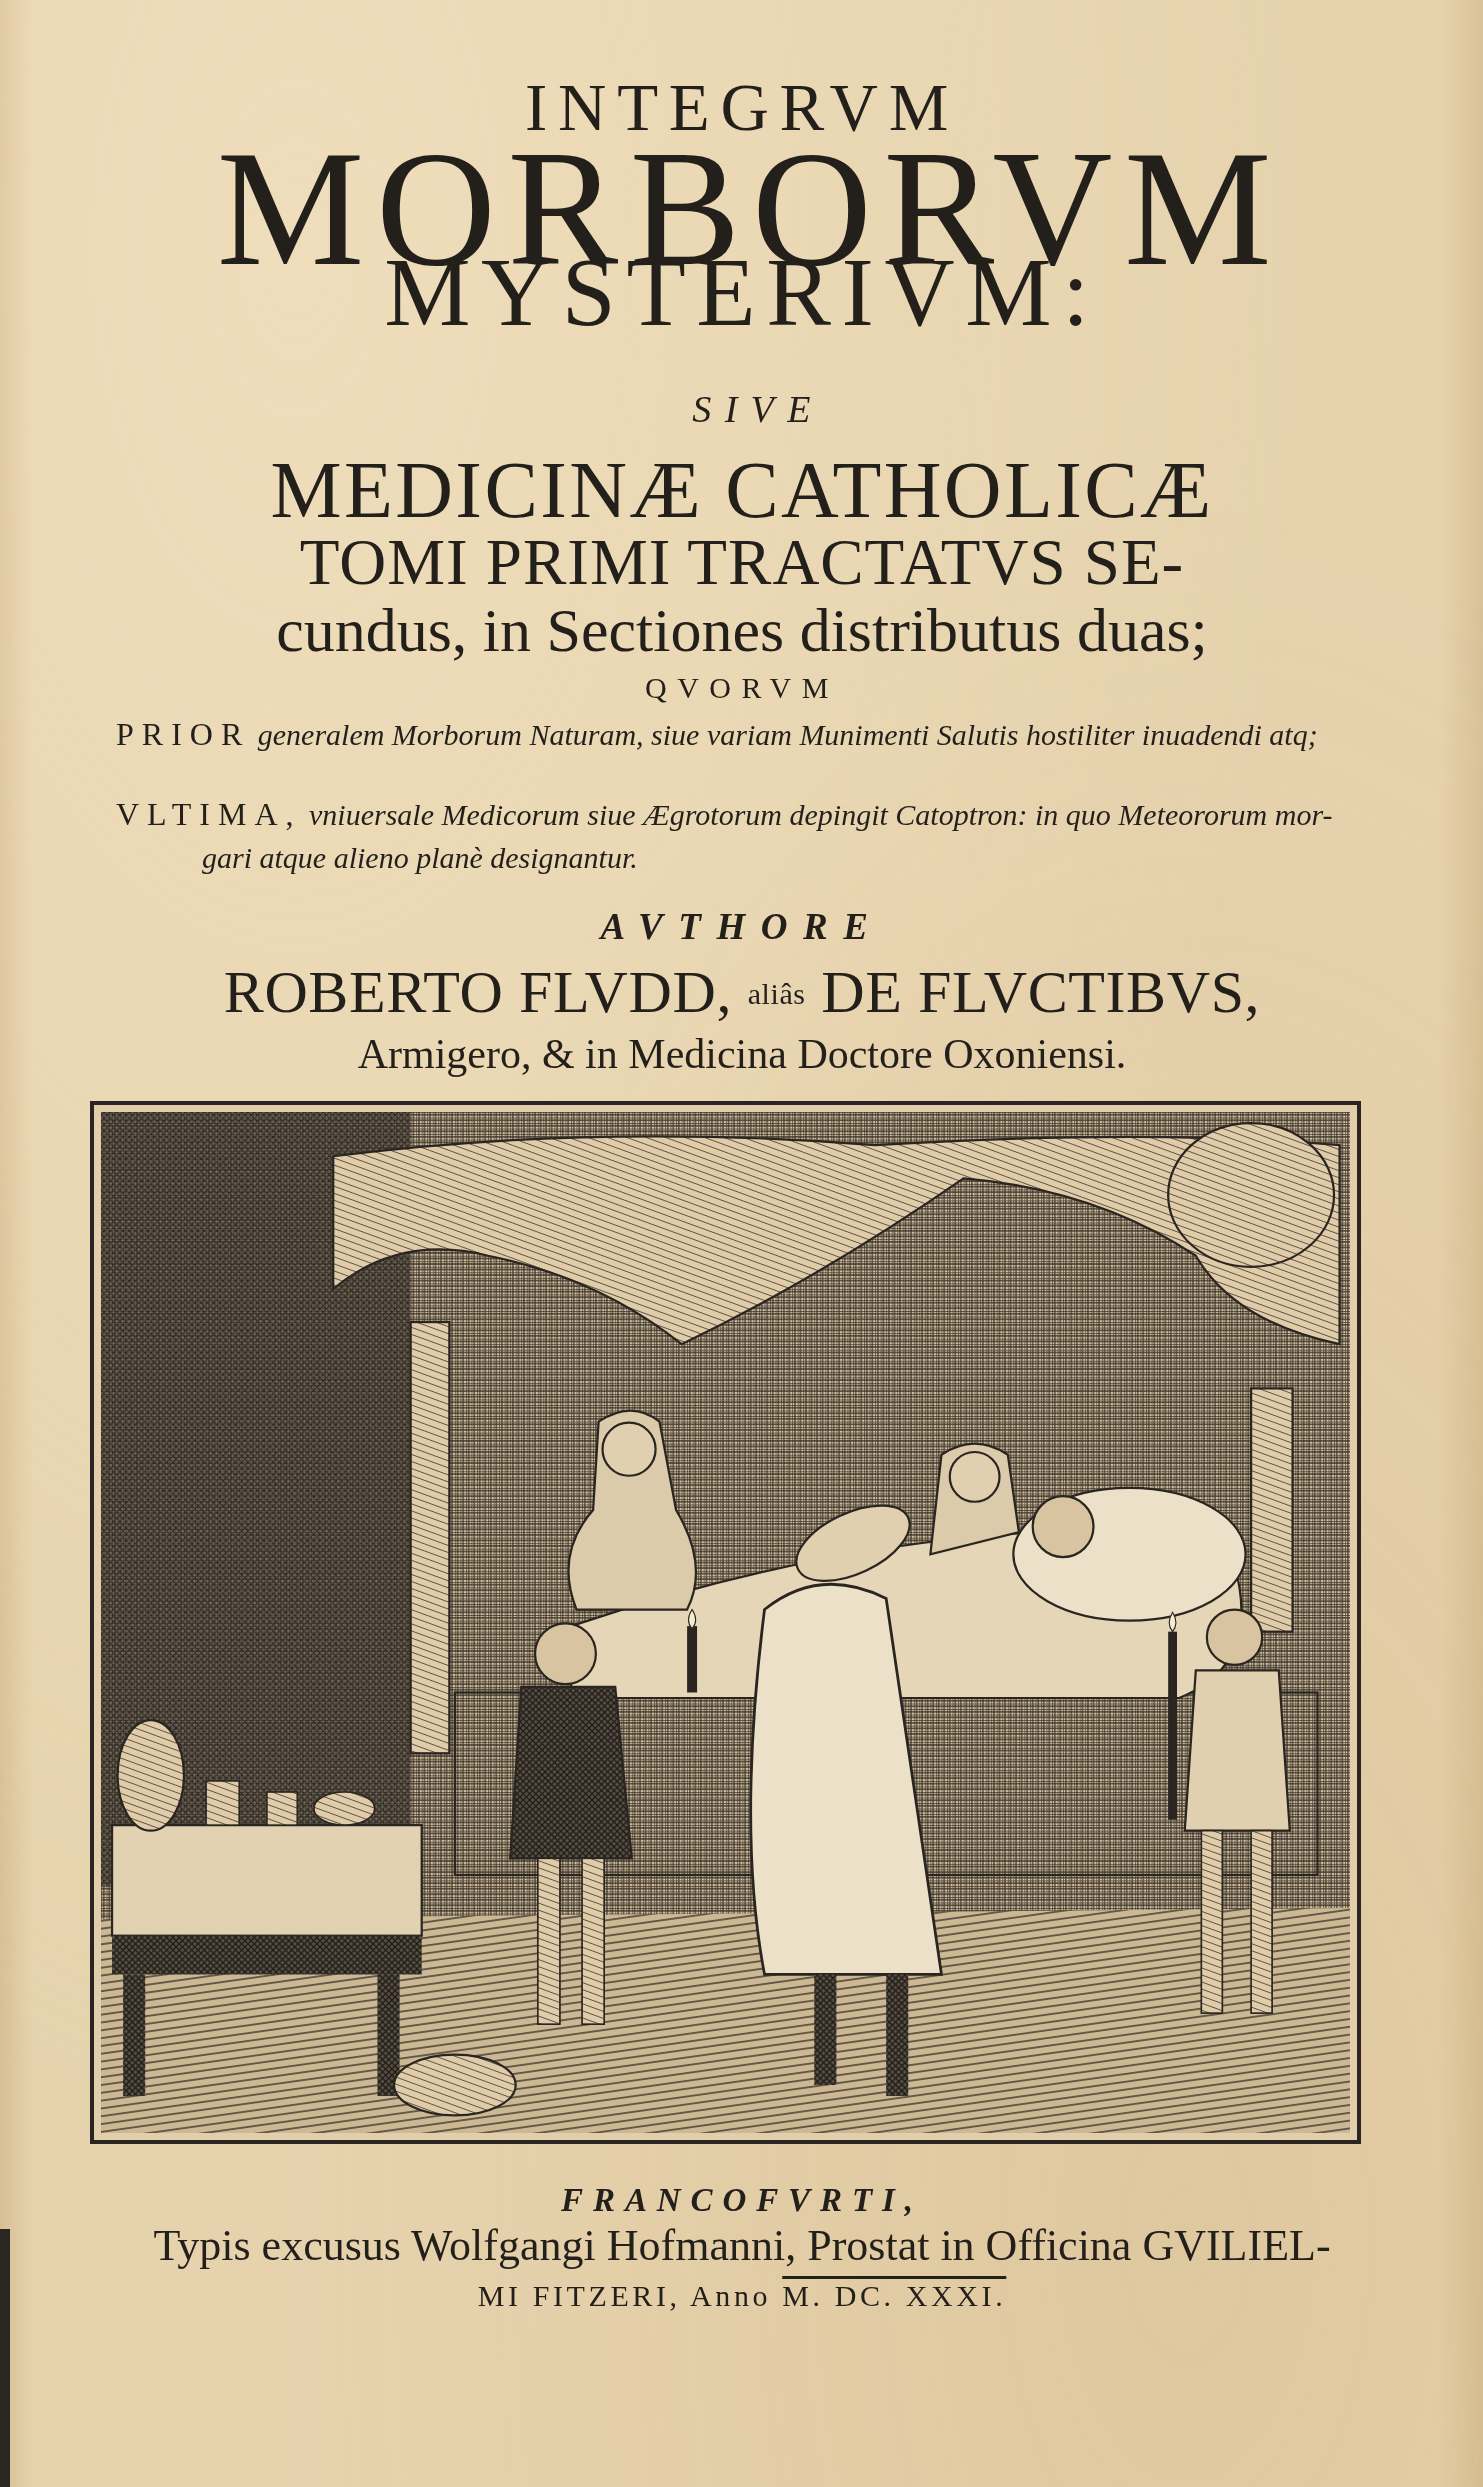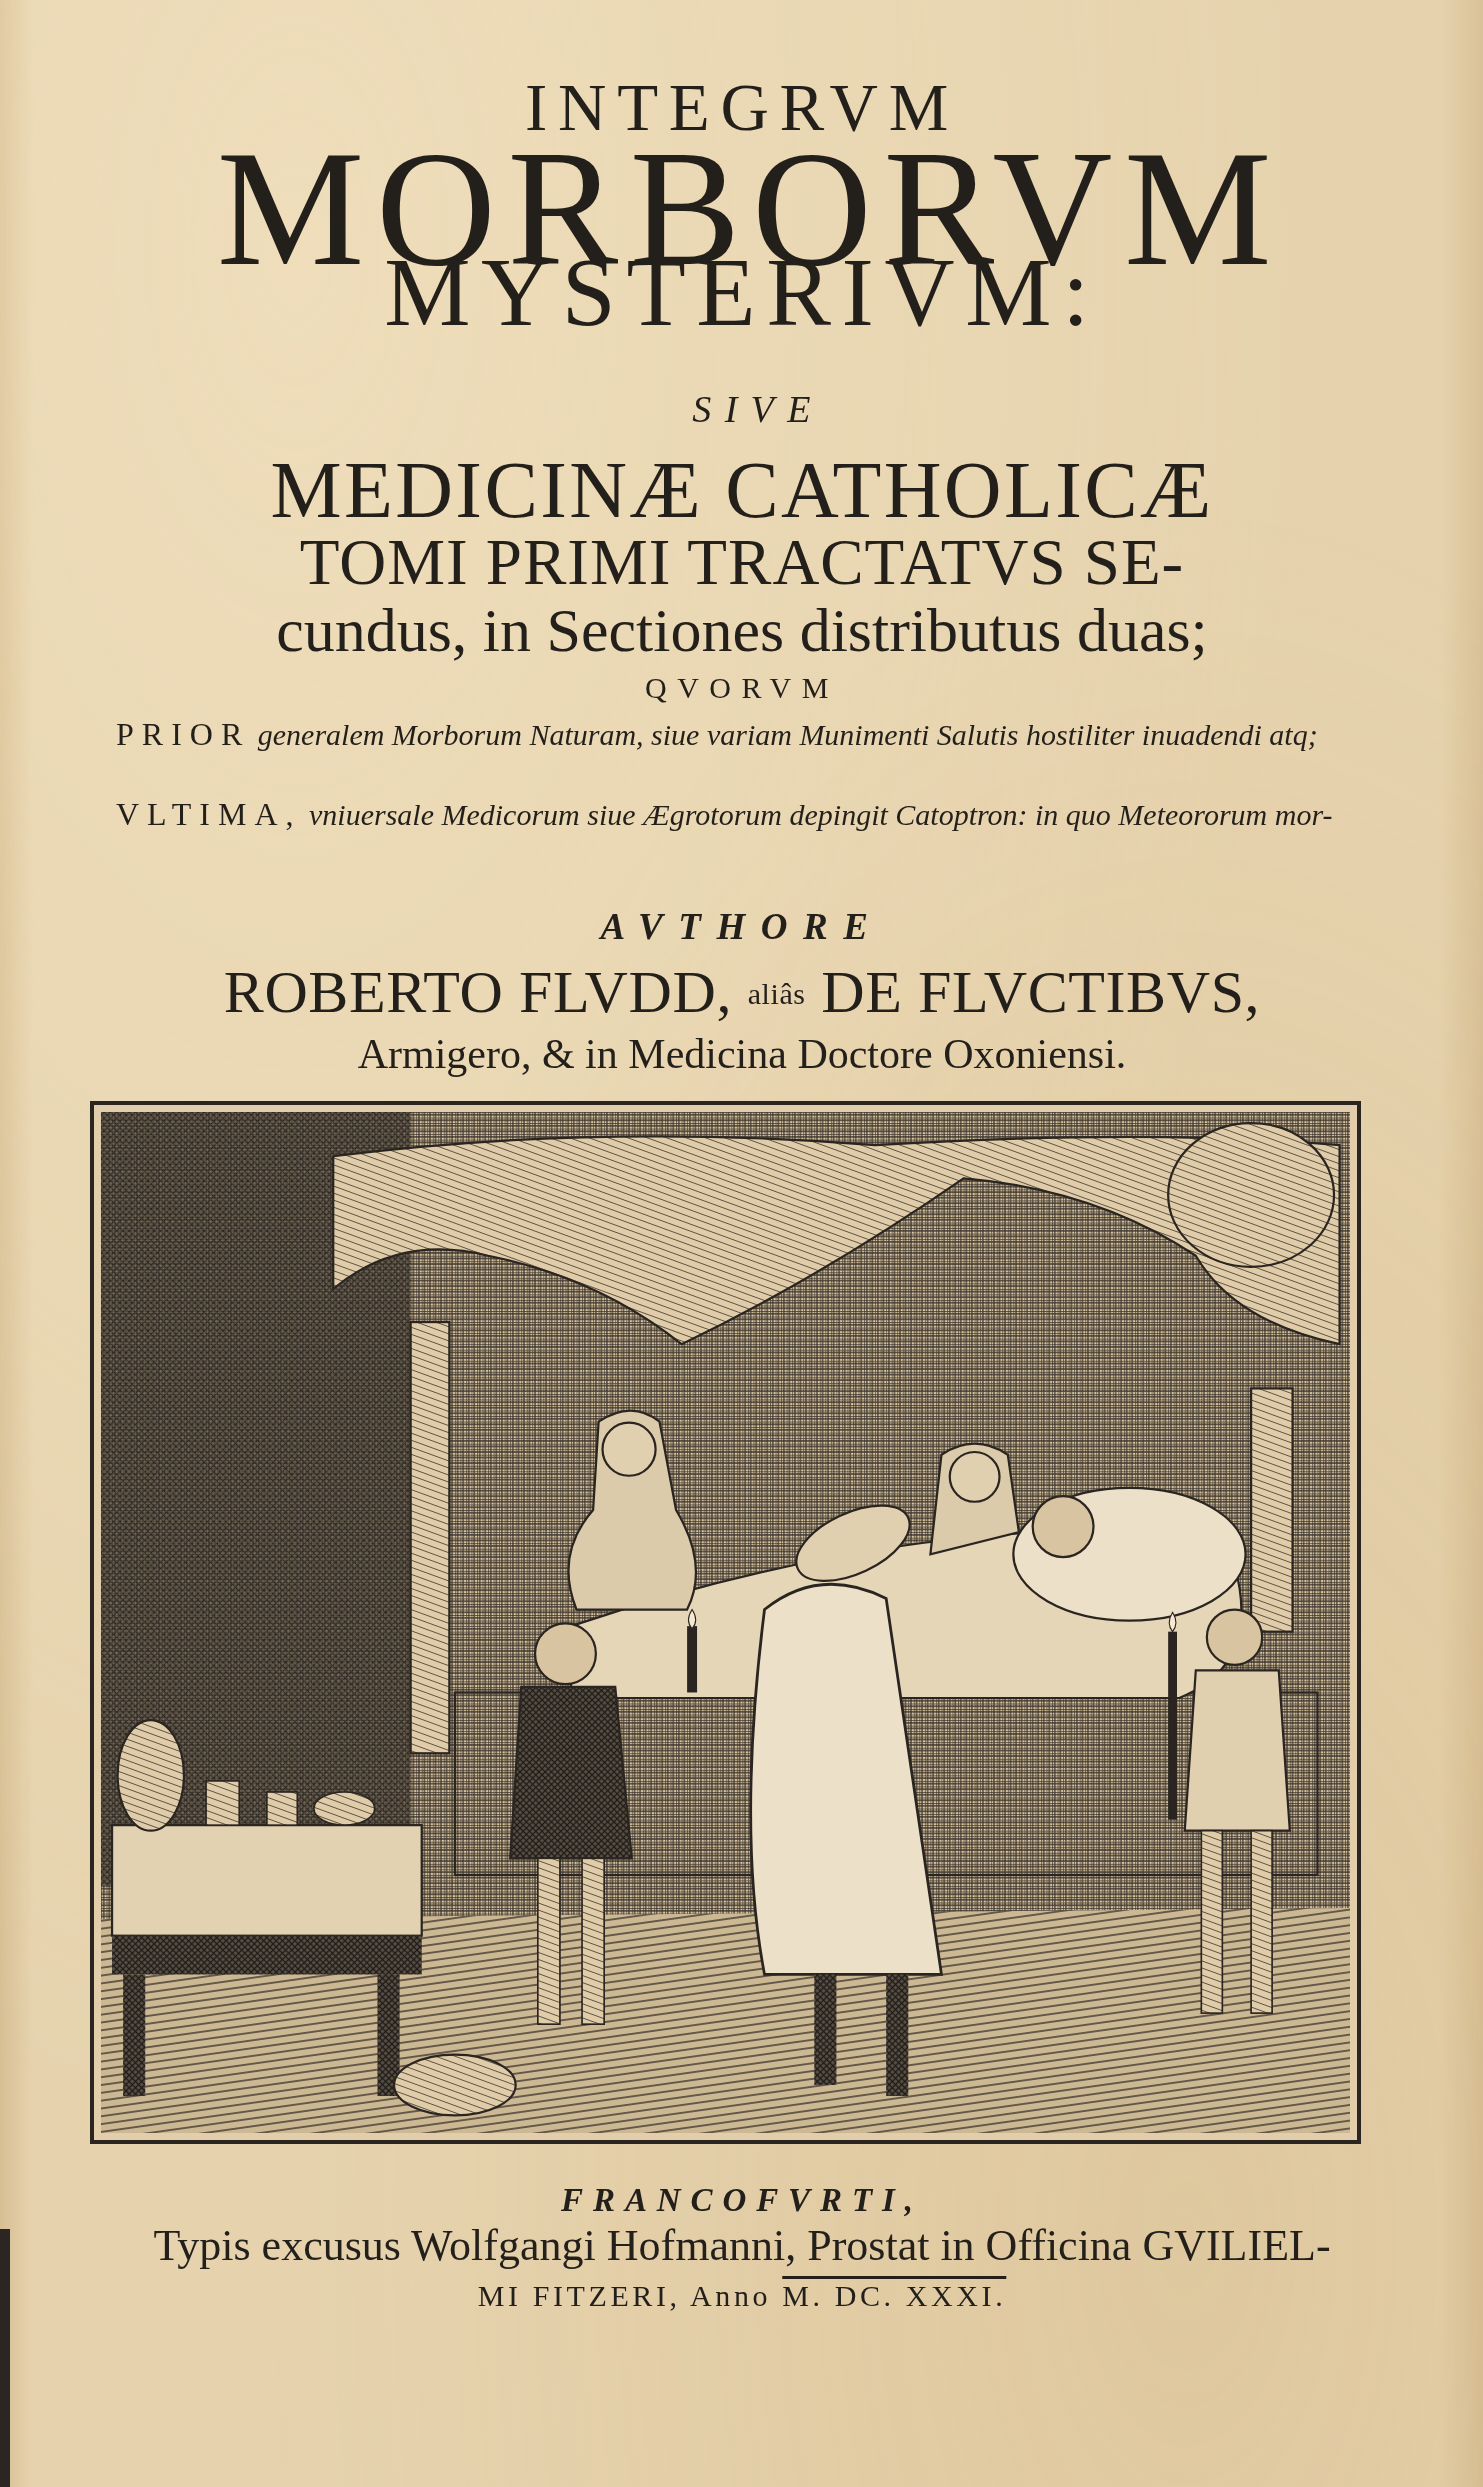--- a/index.html
+++ b/index.html
@@ -57,20 +57,21 @@
 <div class="line" id="l8">QVORVM</div>
 
 <div class="para" id="prior">
   <span class="lead">PRIOR</span>
   <span>generalem Morborum Naturam, siue variam Munimenti Salutis hostiliter inuadendi atq;</span>
 </div>
 
 <div class="para" id="ultima">
   <span class="lead">VLTIMA,</span>
   <span>vniuersale Medicorum siue Ægrotorum depingit Catoptron: in quo Meteororum mor-</span>
+  <span class="cont">gari atque alieno planè designantur.</span>
 </div>
 
 <div class="line" id="l9">AVTHORE</div>
 <div class="line" id="l10">
   <span>ROBERTO FLVDD,</span>
   <span class="small">aliâs</span>
   <span>DE FLVCTIBVS,</span>
 </div>
 <div class="line" id="l11">Armigero, &amp; in Medicina Doctore Oxoniensi.</div>
 

